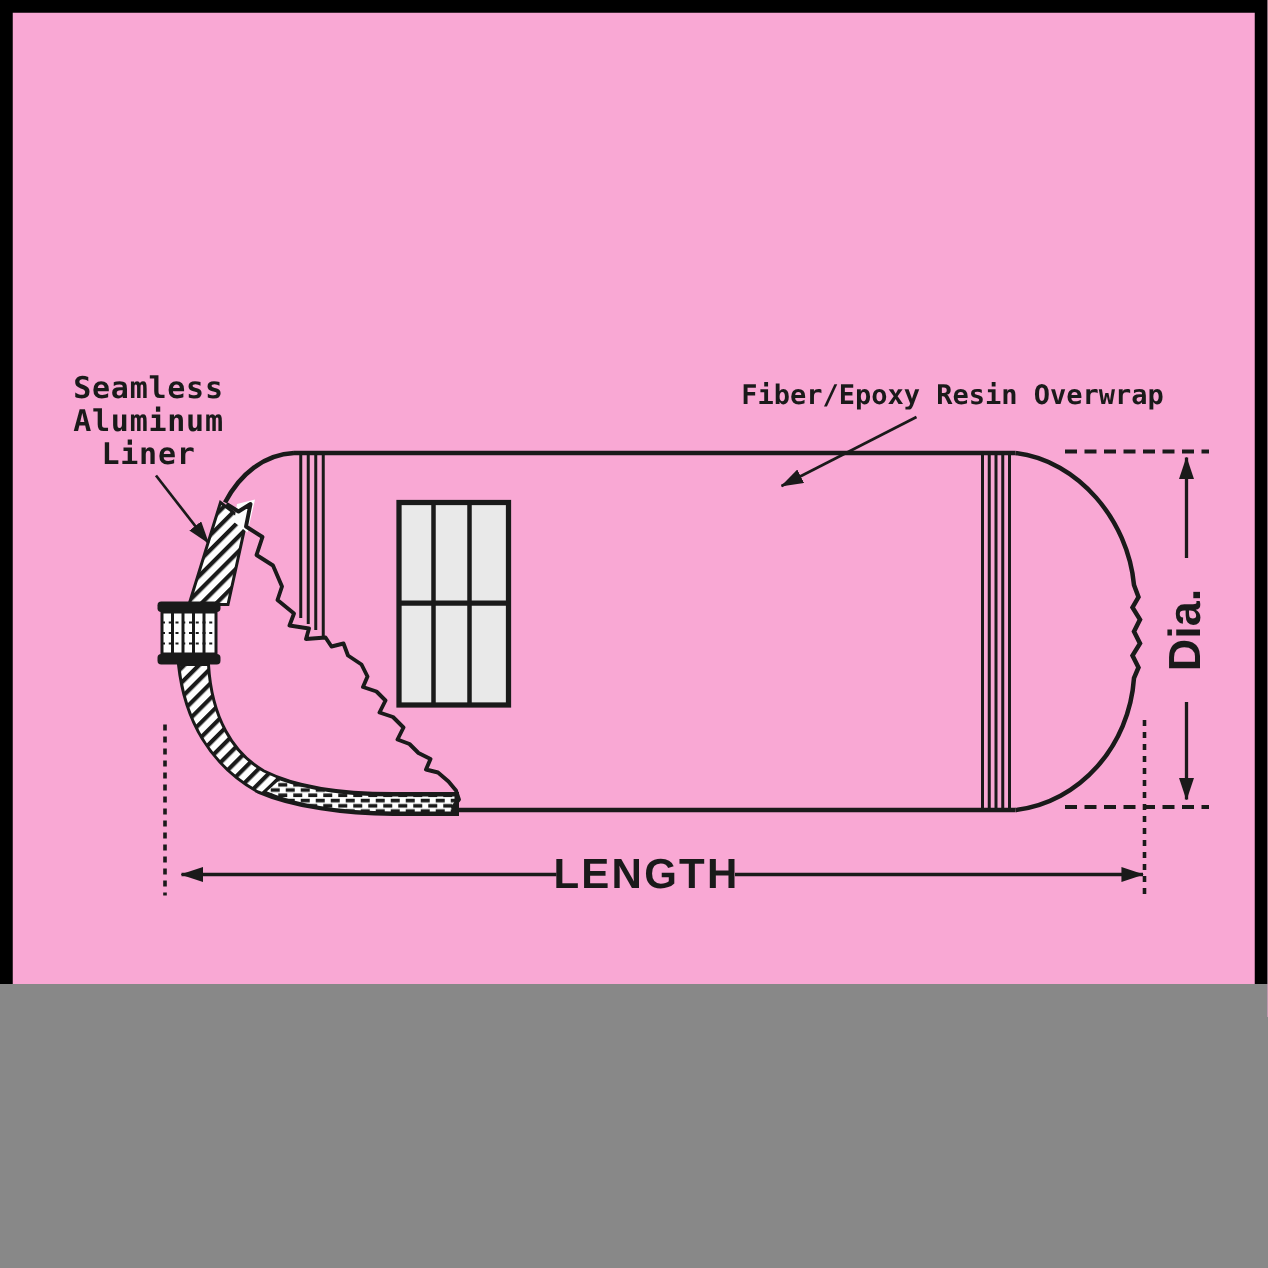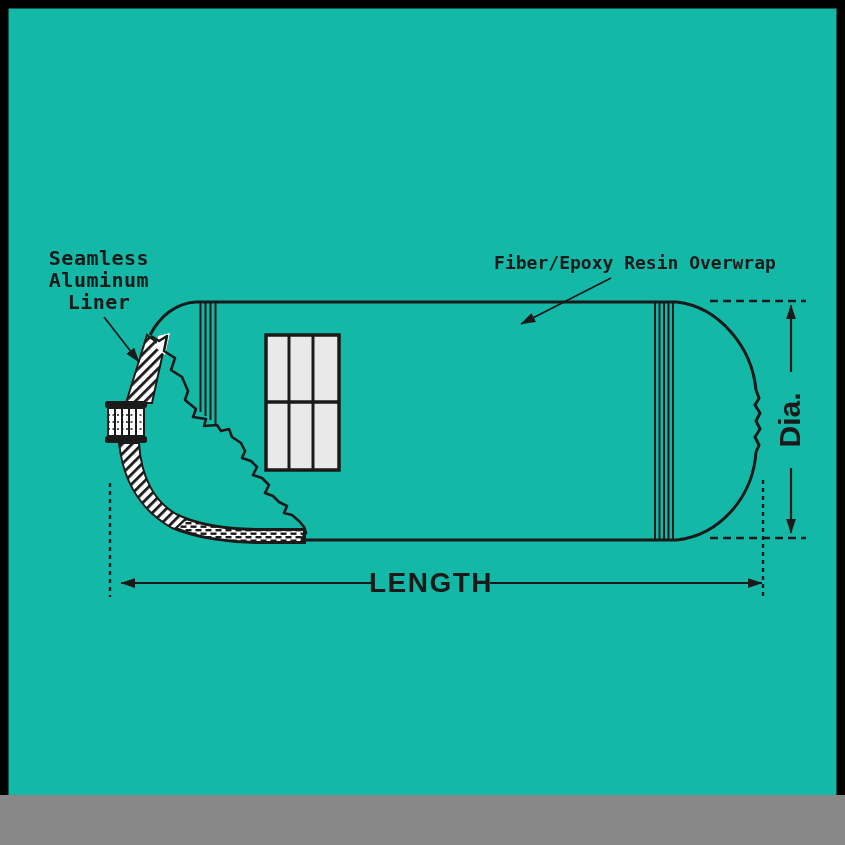--- a/index.html
+++ b/index.html
@@ -1,19 +1,19 @@
 <!DOCTYPE html>
 <html><head>
 <meta charset="utf-8">
 <style>
   html,body{margin:0;padding:0;background:#888;}
   .page{
     position:relative;
-    width:845px;height:795px;
-    background:#14b8a6;
+    width:845px;height:656px;
+    background:#f9a8d4;
     overflow:hidden;
     font-family:"DejaVu Sans", sans-serif;
   }
   svg{position:absolute;inset:0;display:block;}
   .ink{stroke:#1a1a1a;fill:none;}
   .callout-text{
     font-family:"DejaVu Sans Mono", monospace;
     font-weight:bold;
     fill:#1a1a1a;
   }

